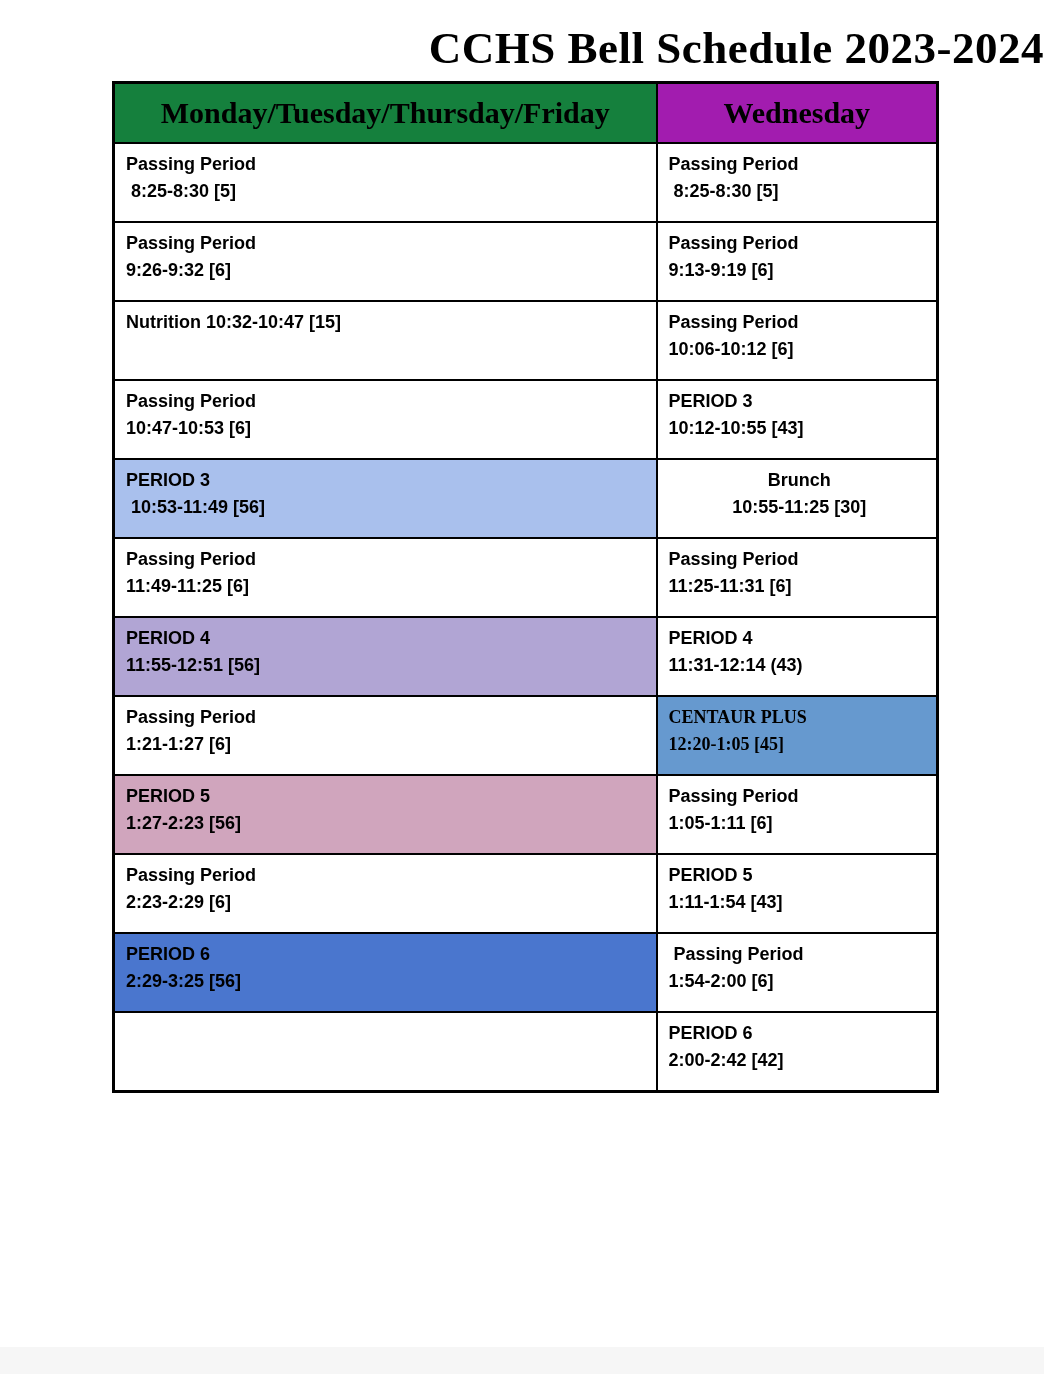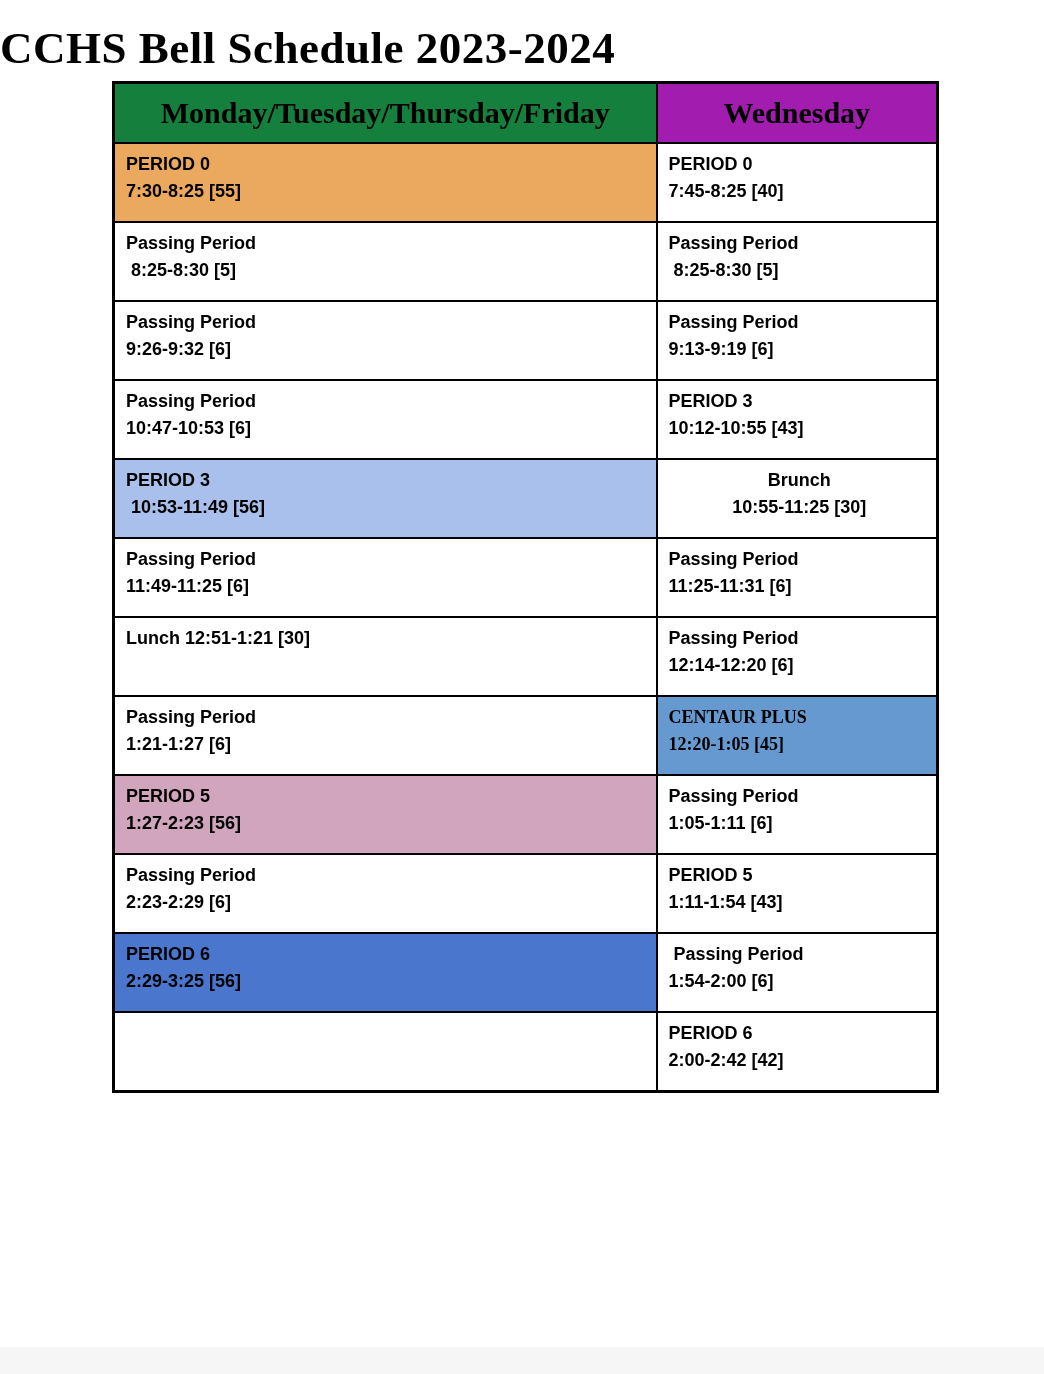--- a/index.html
+++ b/index.html
@@ -11,21 +11,21 @@
     font-family: "Liberation Sans", sans-serif;
     color: #000;
     overflow: hidden;
   }
   .title {
     position: absolute;
     top: 22px;
     left: 0;
     width: 100%;
     margin: 0;
-    text-align: left;
+    text-align: right;
     font-family: "Liberation Serif", serif;
     font-weight: bold;
     font-size: 45px;
     letter-spacing: 0.5px;
     color: #000;
   }
   table.schedule {
     position: absolute;
     left: 112px;
     top: 81px;
@@ -76,47 +76,47 @@
         <col class="col-right">
       </colgroup>
     <thead>
       <tr>
         <th style="background-color: #15803d;">Monday/Tuesday/Thursday/Friday</th>
         <th style="background-color: #a21caf;">Wednesday</th>
       </tr>
     </thead>
     <tbody>
       <tr>
-        <td style="background-color: rgb(235, 169, 95);">
-          <div class="line">PERIOD 0</div>
-          <div class="line">7:30-8:25 [55]</div>
-        </td>
-        <td style="background-color: rgb(255, 255, 255);">
-          <div class="line">PERIOD 0</div>
-          <div class="line">7:45-8:25 [40]</div>
-        </td>
-      </tr>
-      <tr>
         <td style="background-color: rgb(255, 255, 255);">
           <div class="line">Passing Period</div>
           <div class="line"> 8:25-8:30 [5]</div>
         </td>
         <td style="background-color: rgb(255, 255, 255);">
           <div class="line">Passing Period</div>
           <div class="line"> 8:25-8:30 [5]</div>
         </td>
       </tr>
       <tr>
         <td style="background-color: rgb(255, 255, 255);">
           <div class="line">Passing Period</div>
           <div class="line">9:26-9:32 [6]</div>
         </td>
         <td style="background-color: rgb(255, 255, 255);">
           <div class="line">Passing Period</div>
           <div class="line">9:13-9:19 [6]</div>
+        </td>
+      </tr>
+      <tr>
+        <td style="background-color: rgb(255, 255, 255);">
+          <div class="line">Nutrition 10:32-10:47 [15]</div>
+          <div class="line"></div>
+        </td>
+        <td style="background-color: rgb(255, 255, 255);">
+          <div class="line">Passing Period</div>
+          <div class="line">10:06-10:12 [6]</div>
         </td>
       </tr>
       <tr>
         <td style="background-color: rgb(255, 255, 255);">
           <div class="line">Passing Period</div>
           <div class="line">10:47-10:53 [6]</div>
         </td>
         <td style="background-color: rgb(255, 255, 255);">
           <div class="line">PERIOD 3</div>
           <div class="line">10:12-10:55 [43]</div>
@@ -136,27 +136,27 @@
         <td style="background-color: rgb(255, 255, 255);">
           <div class="line">Passing Period</div>
           <div class="line">11:49-11:25 [6]</div>
         </td>
         <td style="background-color: rgb(255, 255, 255);">
           <div class="line">Passing Period</div>
           <div class="line">11:25-11:31 [6]</div>
         </td>
       </tr>
       <tr>
-        <td style="background-color: rgb(255, 255, 255);">
-          <div class="line">Lunch 12:51-1:21 [30]</div>
-          <div class="line"></div>
-        </td>
-        <td style="background-color: rgb(255, 255, 255);">
-          <div class="line">Passing Period</div>
-          <div class="line">12:14-12:20 [6]</div>
+        <td style="background-color: rgb(177, 165, 212);">
+          <div class="line">PERIOD 4</div>
+          <div class="line">11:55-12:51 [56]</div>
+        </td>
+        <td style="background-color: rgb(255, 255, 255);">
+          <div class="line">PERIOD 4</div>
+          <div class="line">11:31-12:14 (43)</div>
         </td>
       </tr>
       <tr>
         <td style="background-color: rgb(255, 255, 255);">
           <div class="line">Passing Period</div>
           <div class="line">1:21-1:27 [6]</div>
         </td>
         <td style="background-color: rgb(102, 153, 207); font-family: Liberation Serif, serif;">
           <div class="line">CENTAUR PLUS</div>
           <div class="line">12:20-1:05 [45]</div>

